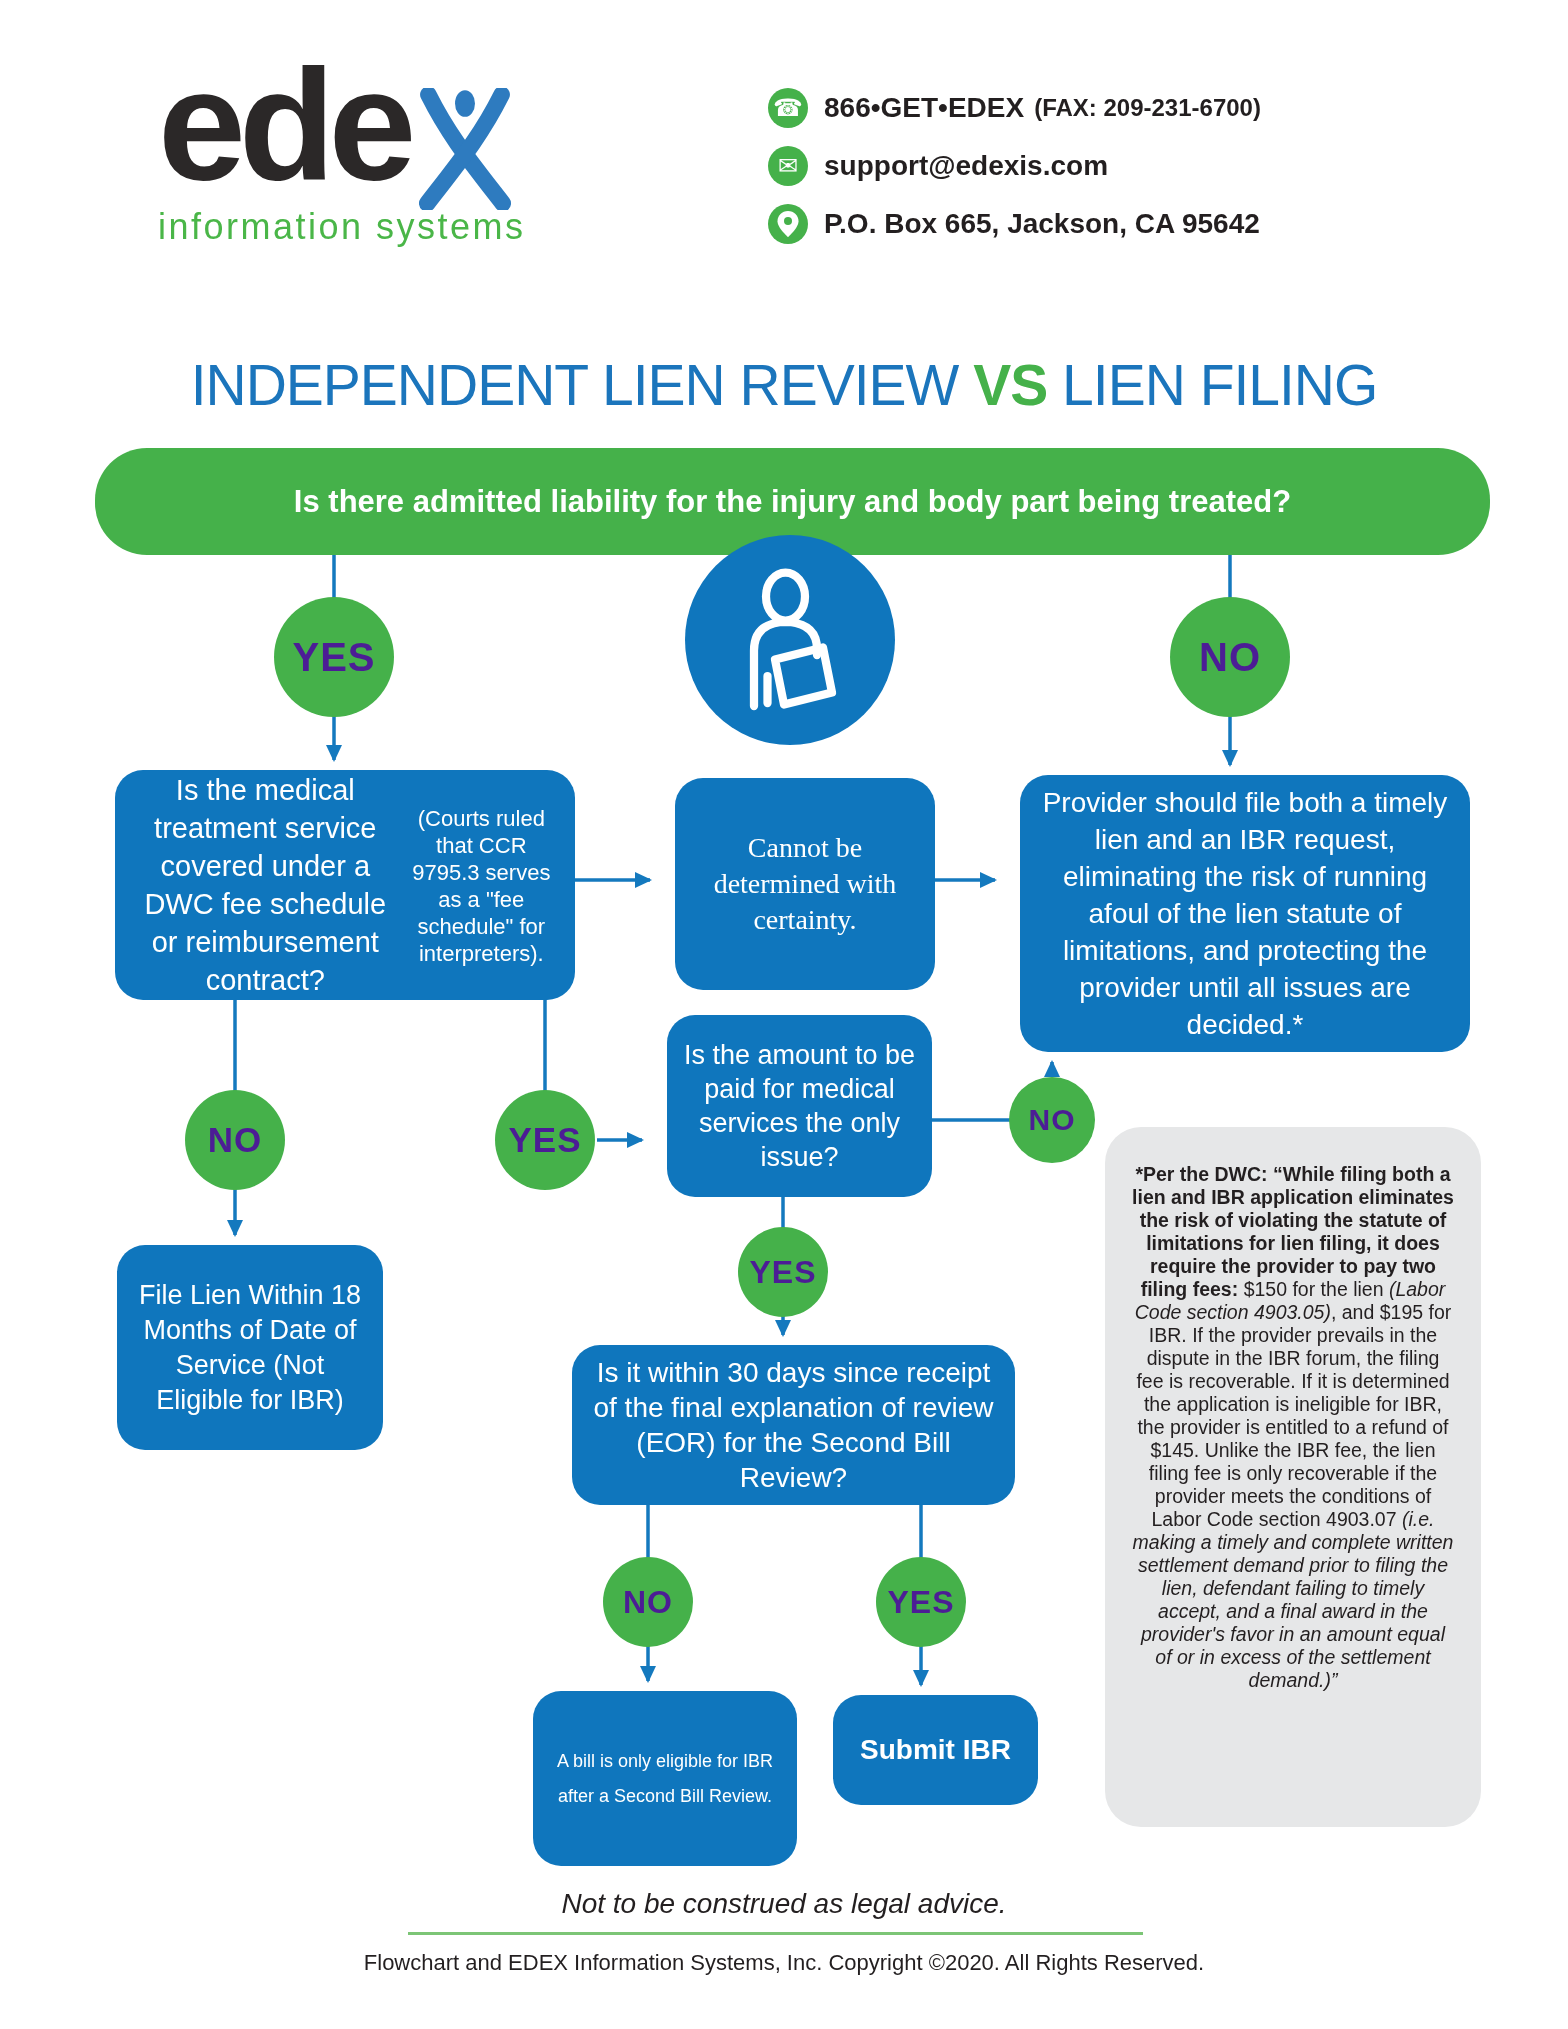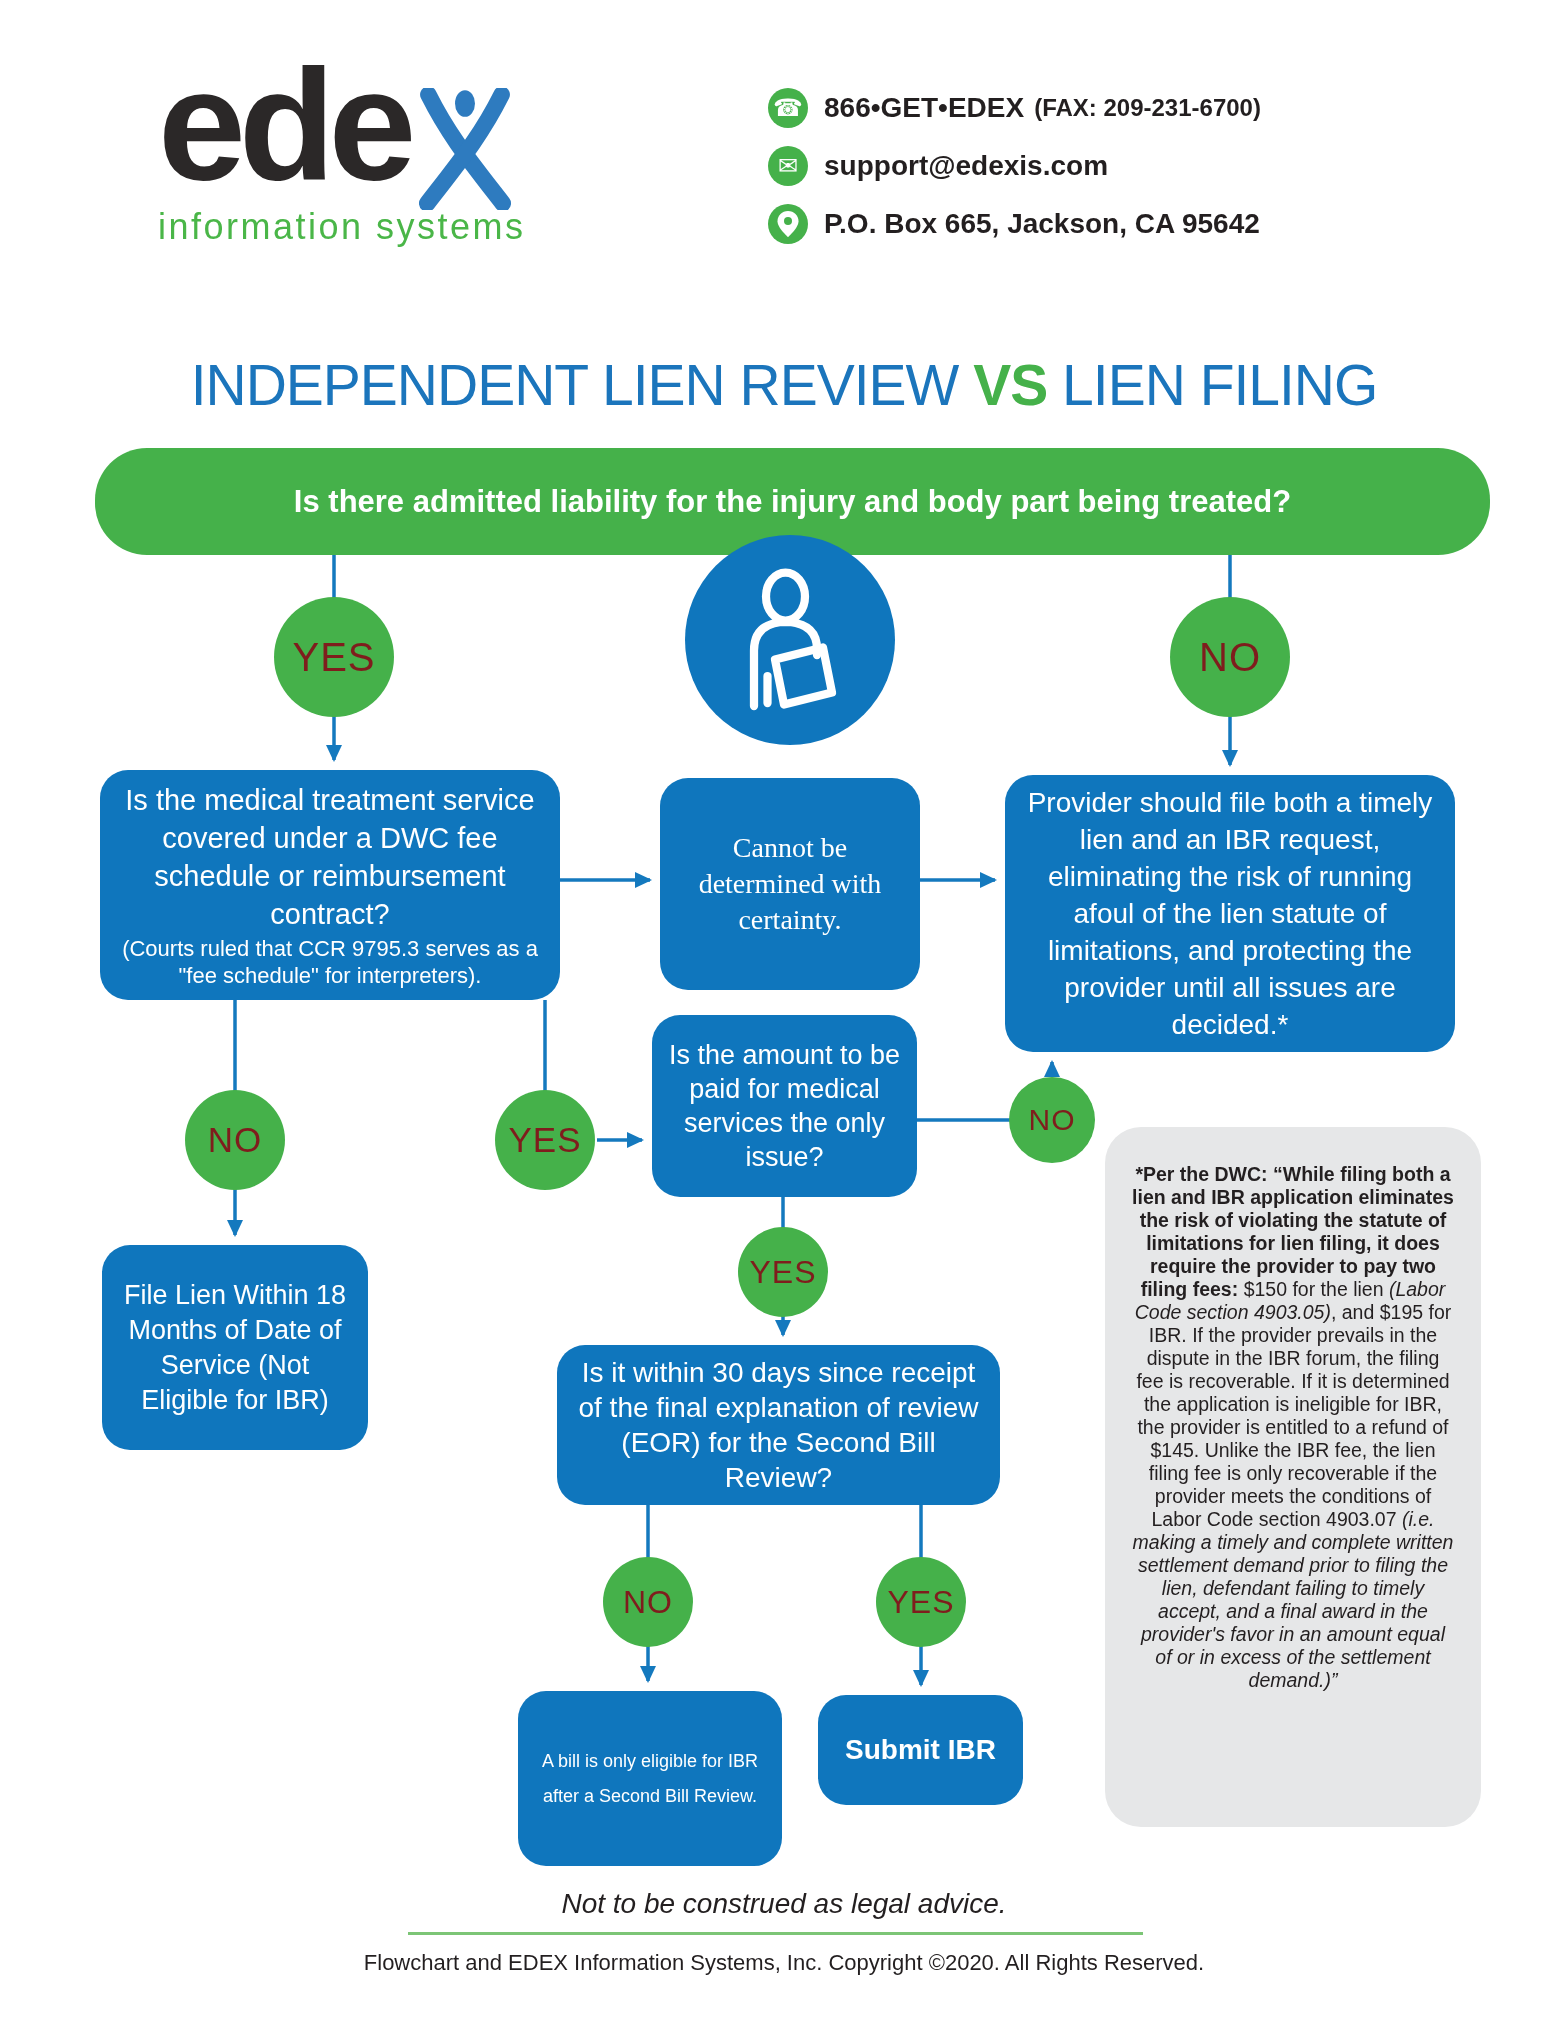--- a/index.html
+++ b/index.html
@@ -23,23 +23,23 @@
   
   .title{position:absolute;left:0;top:352px;width:1568px;text-align:center;
          font-size:57px;letter-spacing:-1px;color:#1b75bc;white-space:nowrap;}
   .title .vs{color:#45b14a;font-weight:700;}
 
   
   .banner{position:absolute;left:95px;top:448px;width:1395px;height:107px;border-radius:52px;
           background:#45b14a;color:#fff;font-weight:700;font-size:31px;
           display:flex;align-items:center;justify-content:center;text-align:center;}
   .bluebox{position:absolute;background:#0f76bd;color:#fff;border-radius:28px;
-           display:flex;flex-direction:column;align-items:center;justify-content:center;
-           text-align:center;padding:8px 14px;box-sizing:border-box;}
-  .node{position:absolute;background:#45b14a;color:#7f1d1d;font-weight:400;border-radius:50%;
+           display:flex;flex-direction:row;align-items:center;justify-content:center;
+           text-align:center;padding:8px 14px;box-sizing:border-box;margin-left:15px;}
+  .node{position:absolute;background:#45b14a;color:#4c1d95;font-weight:700;border-radius:50%;
         display:flex;align-items:center;justify-content:center;letter-spacing:1px;}
   svg.wires{position:absolute;left:0;top:0;}
 
   .b-medical{left:100px;top:770px;width:460px;height:230px;font-size:29px;line-height:38px;}
   .b-medical .note{font-size:22px;line-height:27px;margin-top:2px;}
   .b-cannot{left:660px;top:778px;width:260px;height:212px;font-size:28px;line-height:36px;font-family:Liberation Serif, serif;}
   .b-provider{left:1005px;top:775px;width:450px;height:277px;font-size:28px;line-height:37px;}
   .b-amount{left:652px;top:1015px;width:265px;height:182px;font-size:27px;line-height:34px;}
   .b-filelien{left:102px;top:1245px;width:266px;height:205px;font-size:27px;line-height:35px;}
   .b-thirty{left:557px;top:1345px;width:443px;height:160px;font-size:28px;line-height:35px;}

